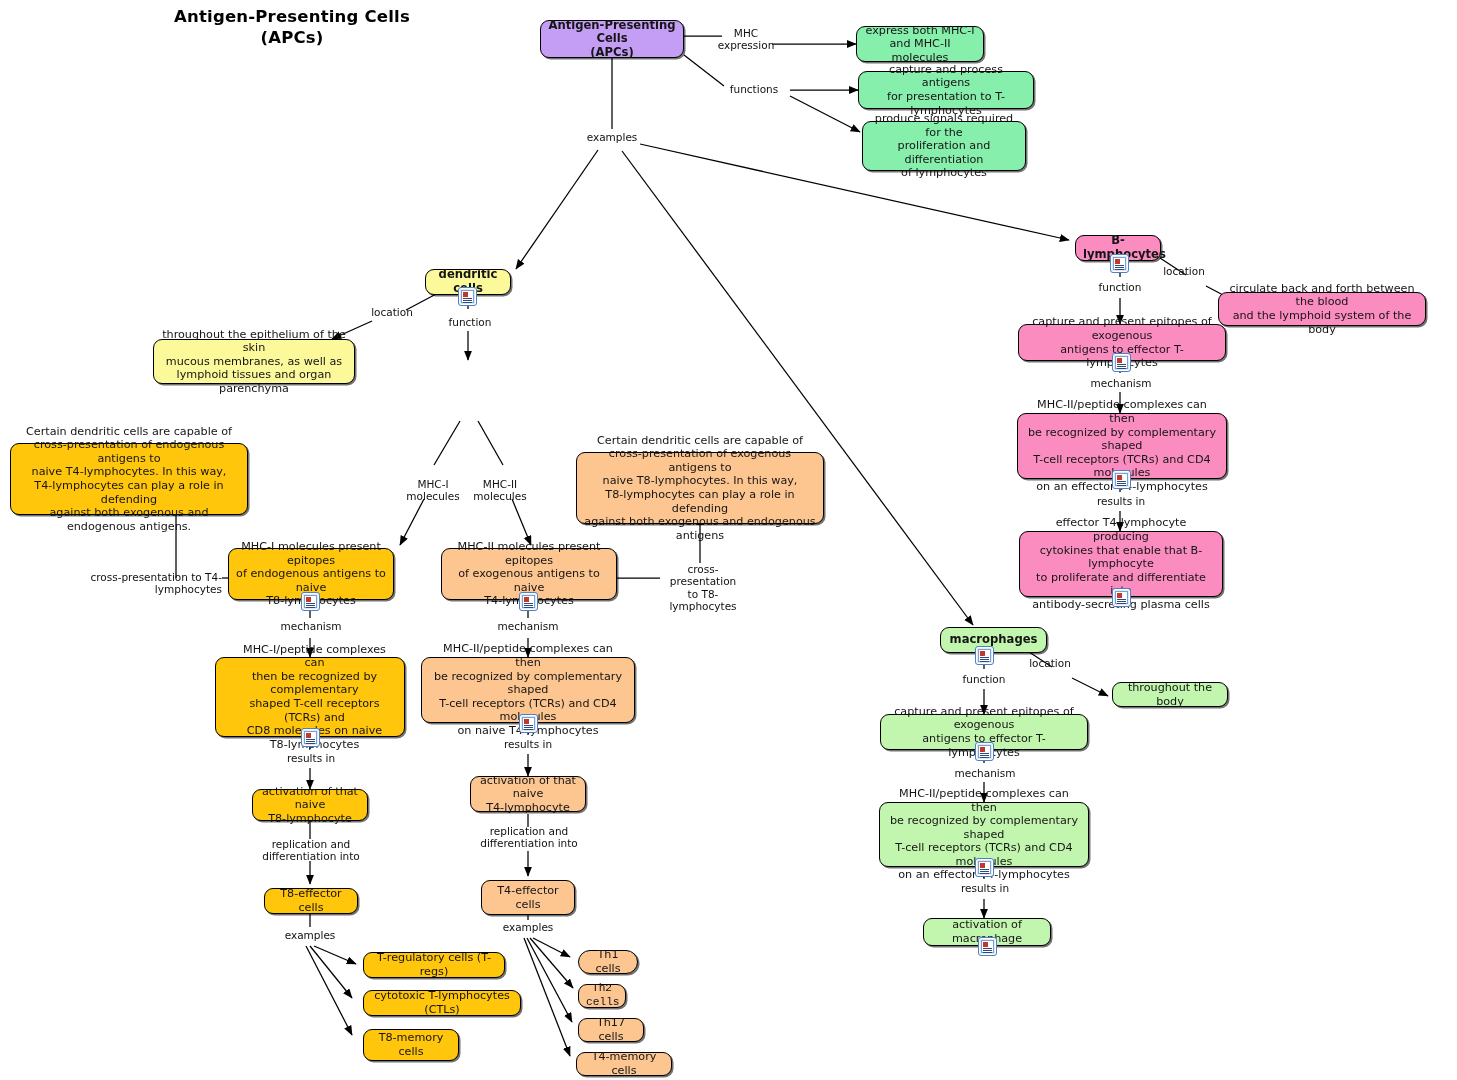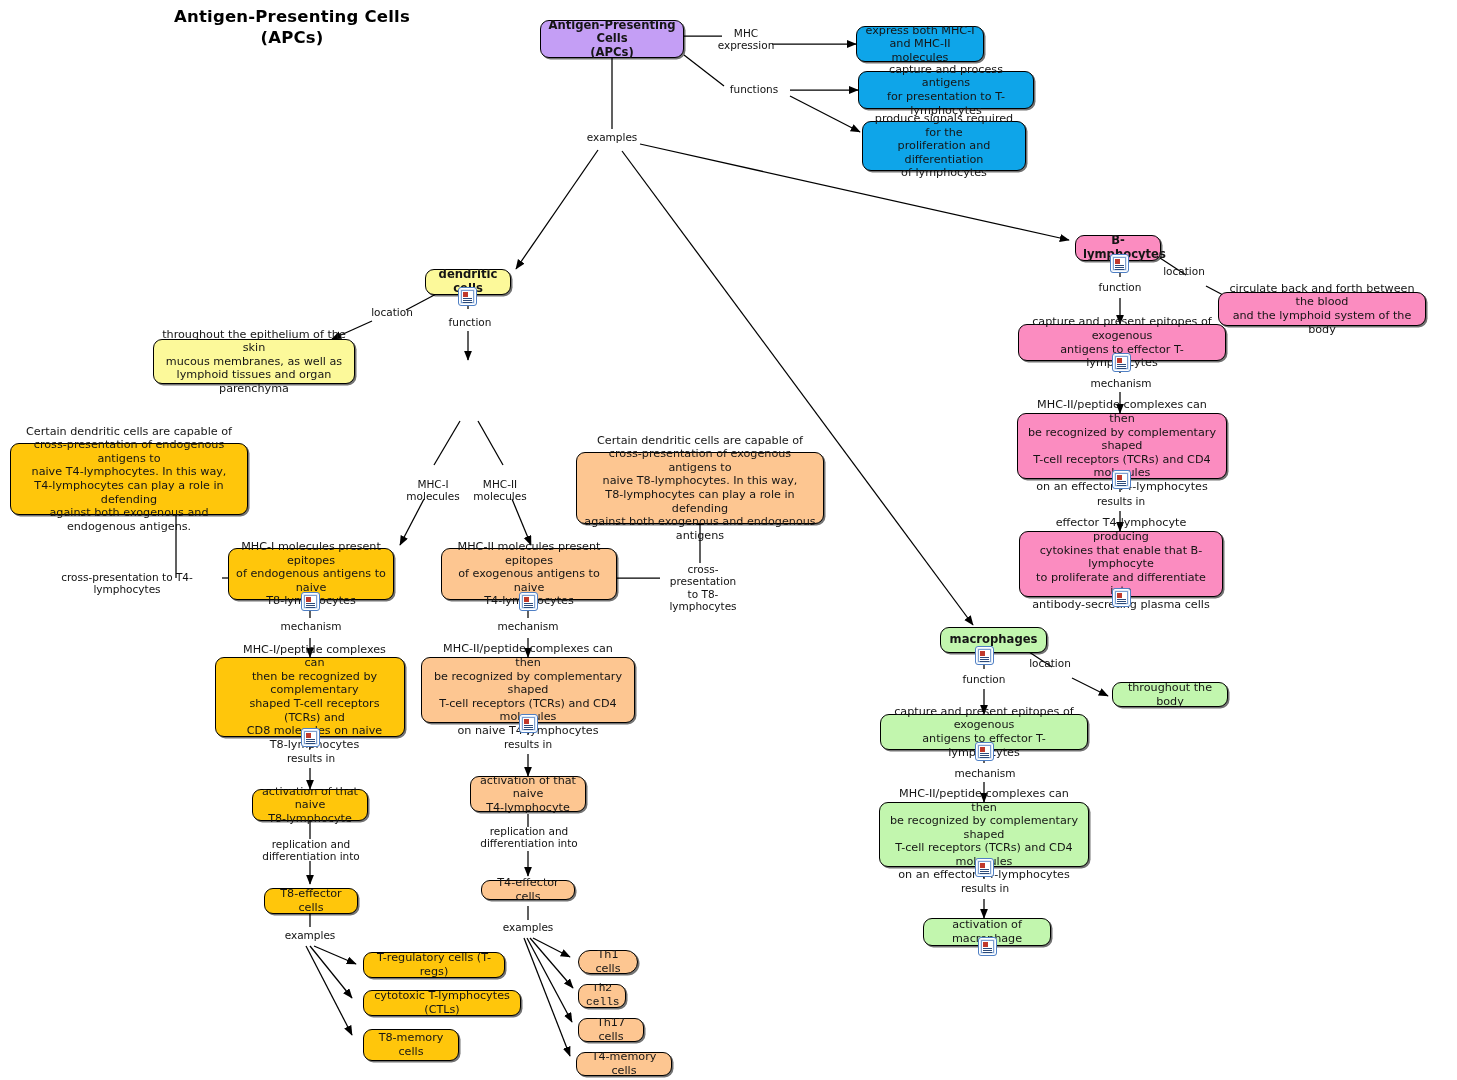--- a/index.html
+++ b/index.html
@@ -9,21 +9,21 @@
 
   .node{position:absolute;box-sizing:border-box;border:1.6px solid #000;border-radius:9px;
         text-align:center;color:#151515;font-size:11.2px;line-height:13.6px;
         display:flex;align-items:center;justify-content:center;padding:4px 7px;
         box-shadow:1.5px 1.5px 0 rgba(0,0,0,0.55);}
   .node span{display:block;width:100%;white-space:pre-line;}
   .root{font-weight:bold;font-size:11.6px;}
   .bold{font-weight:bold;font-size:11.6px;}
 
   .c-purple{background:#c49ef5;}
-  .c-cyan{background:#0ea5e9;}
+  .c-cyan{background:#86efac;}
   .c-yellow{background:#fcf99a;}
   .c-gold{background:#ffc60b;}
   .c-peach{background:#fdc691;}
   .c-pink{background:#fb8cc0;}
   .c-green{background:#c2f6ae;}
 
   .elabel{position:absolute;font-size:10.5px;line-height:12.4px;color:#101010;
           text-align:center;white-space:pre-line;background:transparent;}
 
   .title{position:absolute;font-weight:bold;font-size:16.5px;line-height:21px;
@@ -188,21 +188,21 @@
   <div class="elabel" style="left:470px;top:478px;width:60px;">MHC-II
 molecules</div>
 
   <div class="node c-gold" style="left:10px;top:443px;width:238px;height:72px;">
     <span>Certain dendritic cells are capable of
 cross-presentation of endogenous antigens to
 naive T4-lymphocytes. In this way,
 T4-lymphocytes can play a role in defending
 against both exogenous and endogenous antigens.</span>
   </div>
-  <div class="elabel" style="left:32px;top:571px;width:190px;text-align:center;">cross-presentation to T4-lymphocytes</div>
+  <div class="elabel" style="left:32px;top:571px;width:190px;text-align:right;">cross-presentation to T4-lymphocytes</div>
 
   <div class="node c-peach" style="left:576px;top:452px;width:248px;height:72px;">
     <span>Certain dendritic cells are capable of
 cross-presentation of exogenous antigens to
 naive T8-lymphocytes. In this way,
 T8-lymphocytes can play a role in defending
 against both exogenous and endogenous antigens</span>
   </div>
   <div class="elabel" style="left:655px;top:563px;width:96px;">cross-presentation
 to T8-lymphocytes</div>
@@ -262,21 +262,21 @@
   </div>
 
   <div class="elabel" style="left:258px;top:838px;width:106px;">replication and
 differentiation into</div>
   <div class="elabel" style="left:474px;top:825px;width:110px;">replication and
 differentiation into</div>
 
   <div class="node c-gold" style="left:264px;top:888px;width:94px;height:26px;">
     <span>T8-effector cells</span>
   </div>
-  <div class="node c-peach" style="left:481px;top:880px;width:94px;height:20px;">
+  <div class="node c-peach" style="left:481px;top:880px;width:94px;height:35px;">
     <span>T4-effector cells</span>
   </div>
 
   <div class="elabel" style="left:278px;top:929px;width:64px;">examples</div>
   <div class="elabel" style="left:496px;top:921px;width:64px;">examples</div>
 
   <div class="node c-gold" style="left:363px;top:952px;width:142px;height:26px;">
     <span>T-regulatory cells (T-regs)</span>
   </div>
   <div class="node c-gold" style="left:363px;top:990px;width:158px;height:26px;">

